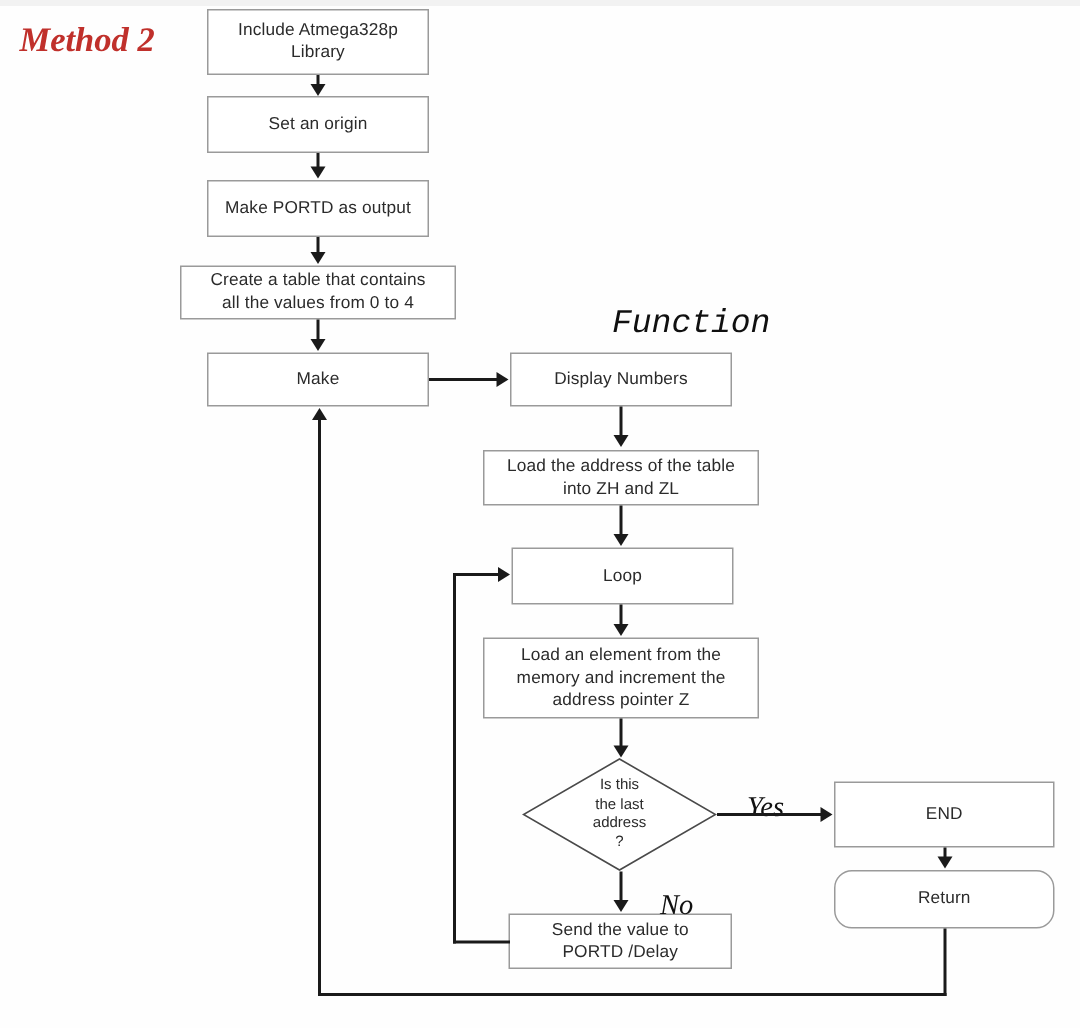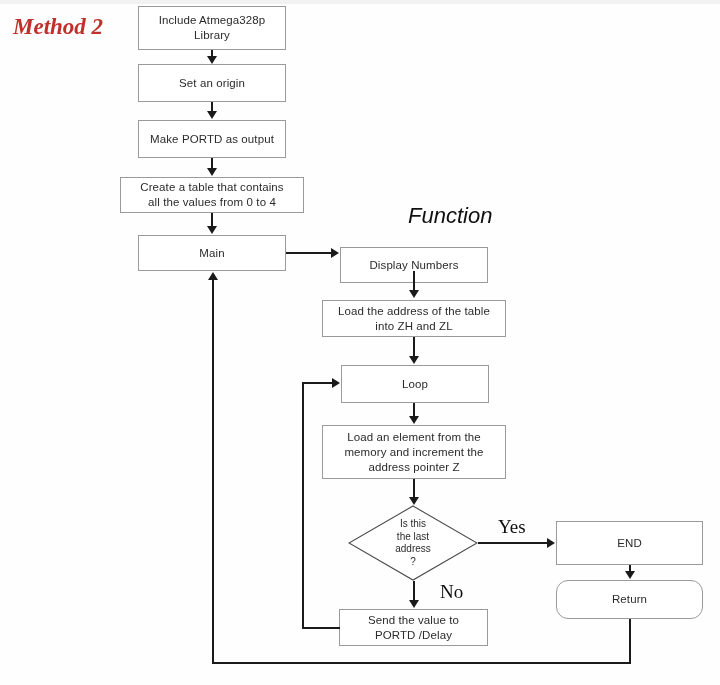--- a/index.html
+++ b/index.html
@@ -98,29 +98,31 @@
     white-space: nowrap;
   }
   .title-method {
     font-family: "Liberation Serif", serif;
     font-style: italic;
     font-weight: bold;
     font-size: 23px;
     color: #c0302b;
   }
   .title-function {
-    font-family: Liberation Sans, sans-serif;
+    font-family: Liberation Mono, monospace;
     font-style: italic;
     font-size: 22px;
     color: #101010;
   }
   .branch-label {
     font-family: "Liberation Serif", serif;
+    font-style: italic;
     font-size: 19px;
     color: #101010;
+    margin-top: 12px;
   }
 </style>
 </head>
 <body>
 
 <div id="canvas">
 
   <div id="topstrip"></div>
 
   <div class="label title-method" style="left:13px; top:14px;">Method 2</div>
@@ -143,24 +145,24 @@
   </div>
 
   <div class="node" style="left:120px; top:177px; width:184px; height:36px;">
     <span class="txt">
       <span>Create a table that contains</span><br>
       <span>all the values from 0 to 4</span>
     </span>
   </div>
 
   <div class="node" style="left:138px; top:235px; width:148px; height:36px;">
-    <span class="txt">Main</span>
-  </div>
-
-  <div class="node" style="left:340px; top:235px; width:148px; height:36px;margin-top:12px;">
+    <span class="txt">Make</span>
+  </div>
+
+  <div class="node" style="left:340px; top:235px; width:148px; height:36px;">
     <span class="txt">Display Numbers</span>
   </div>
 
   <div class="node" style="left:322px; top:300px; width:184px; height:37px;">
     <span class="txt">
       <span>Load the address of the table</span><br>
       <span>into ZH and ZL</span>
     </span>
   </div>
 

